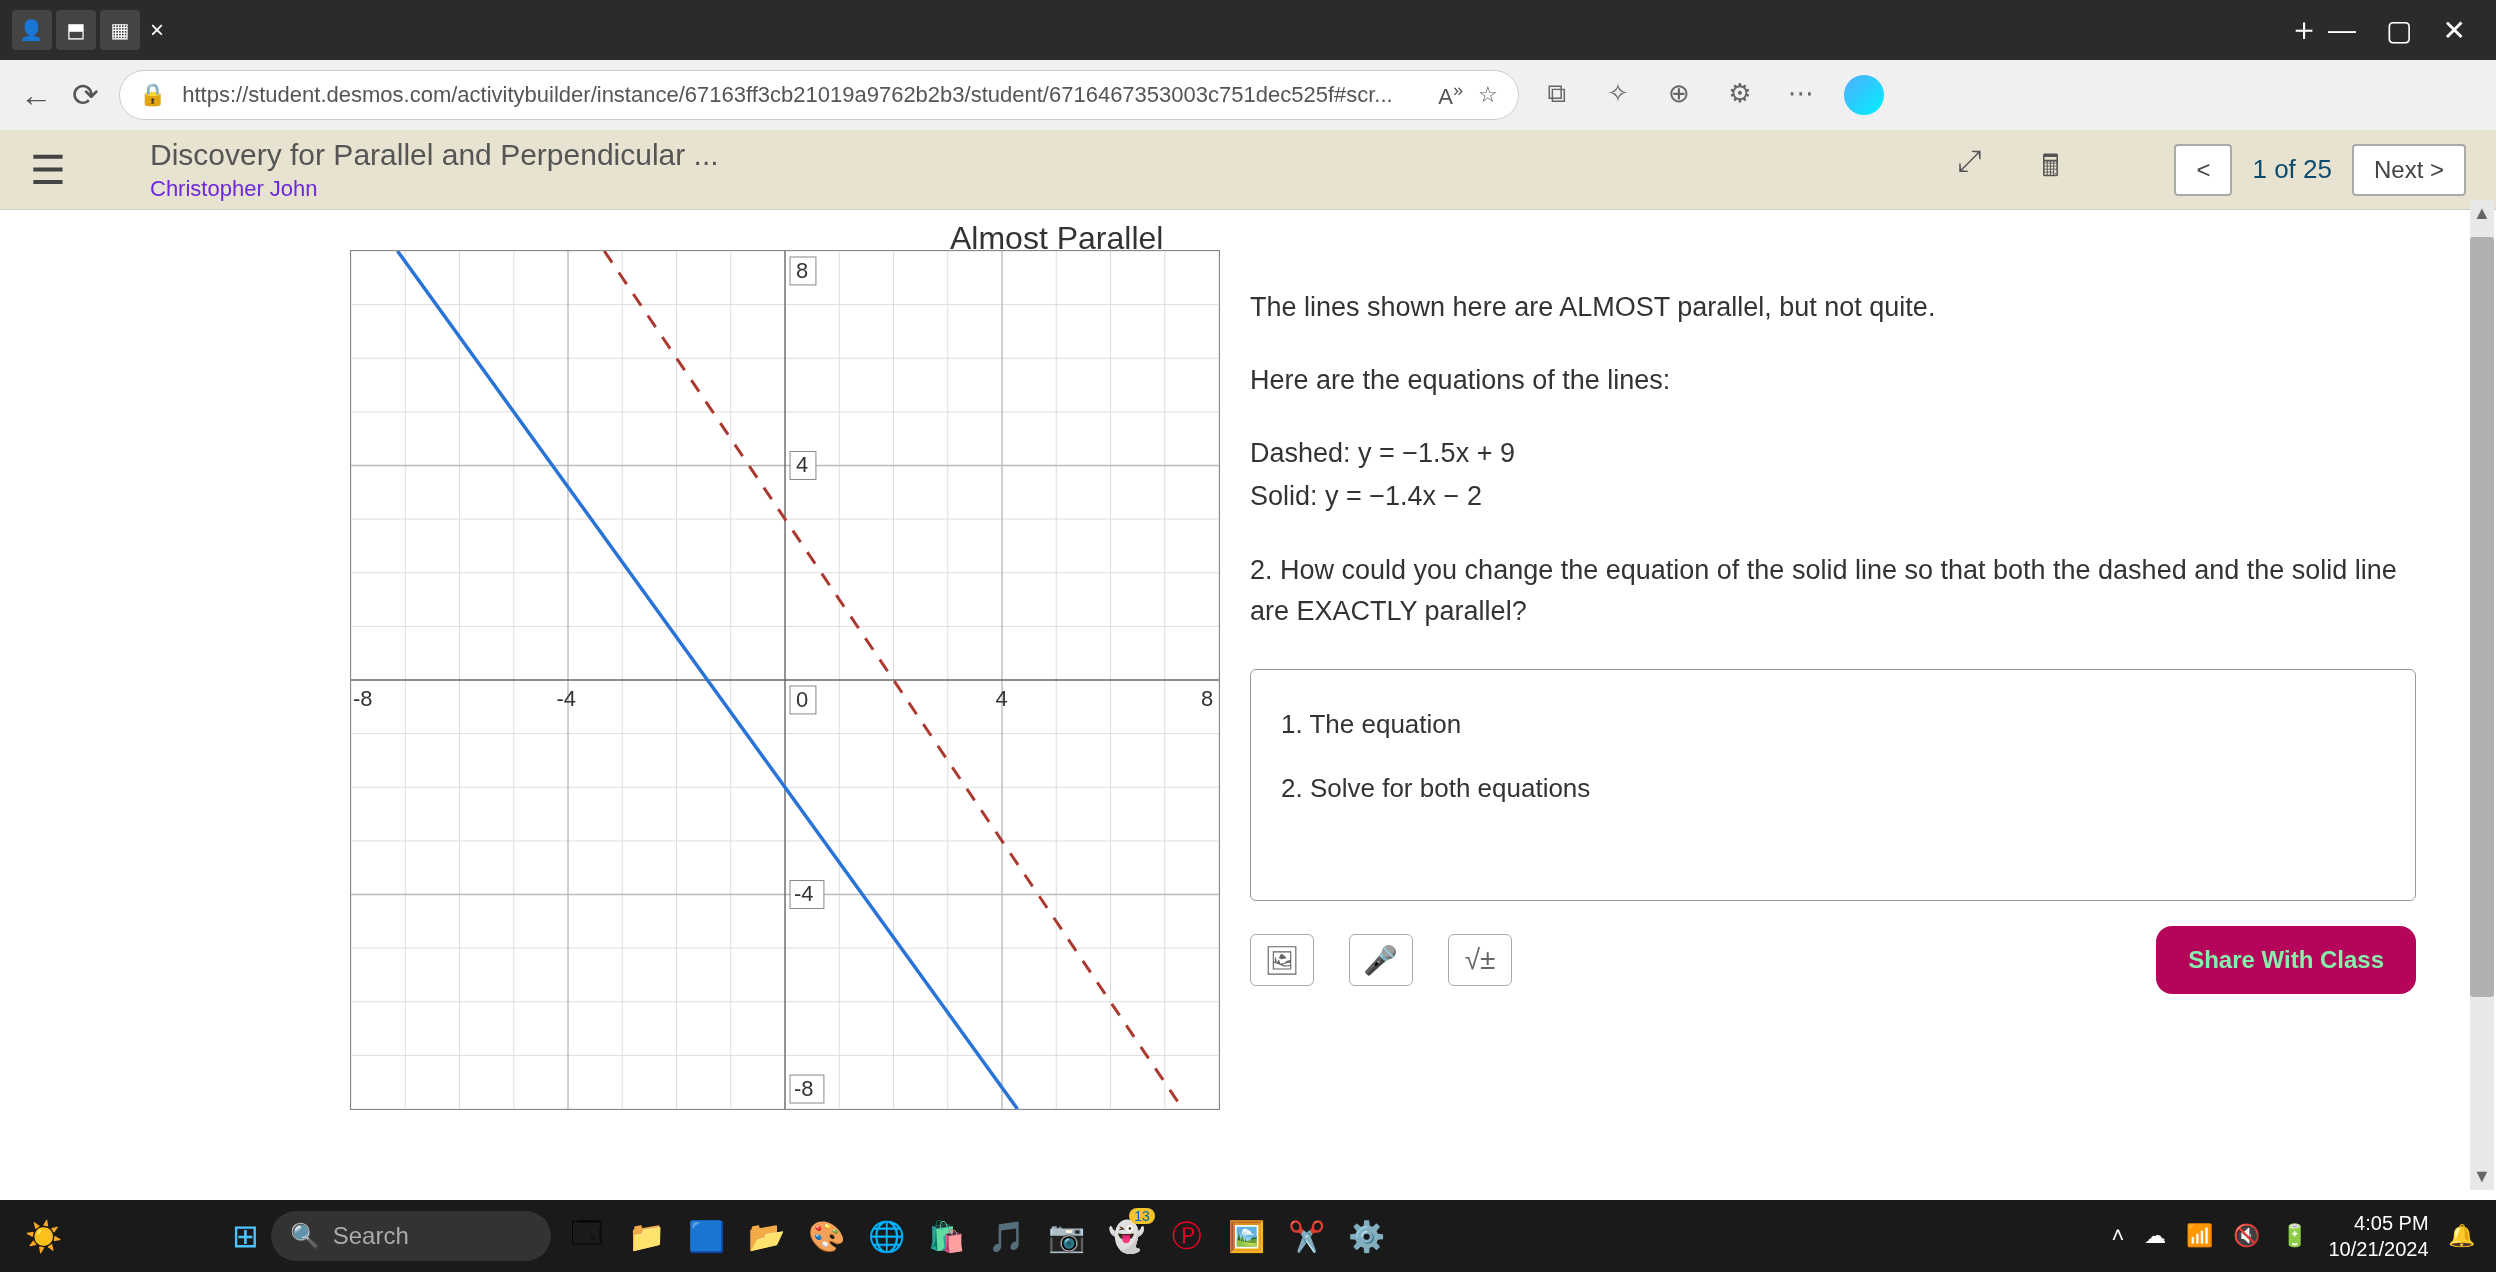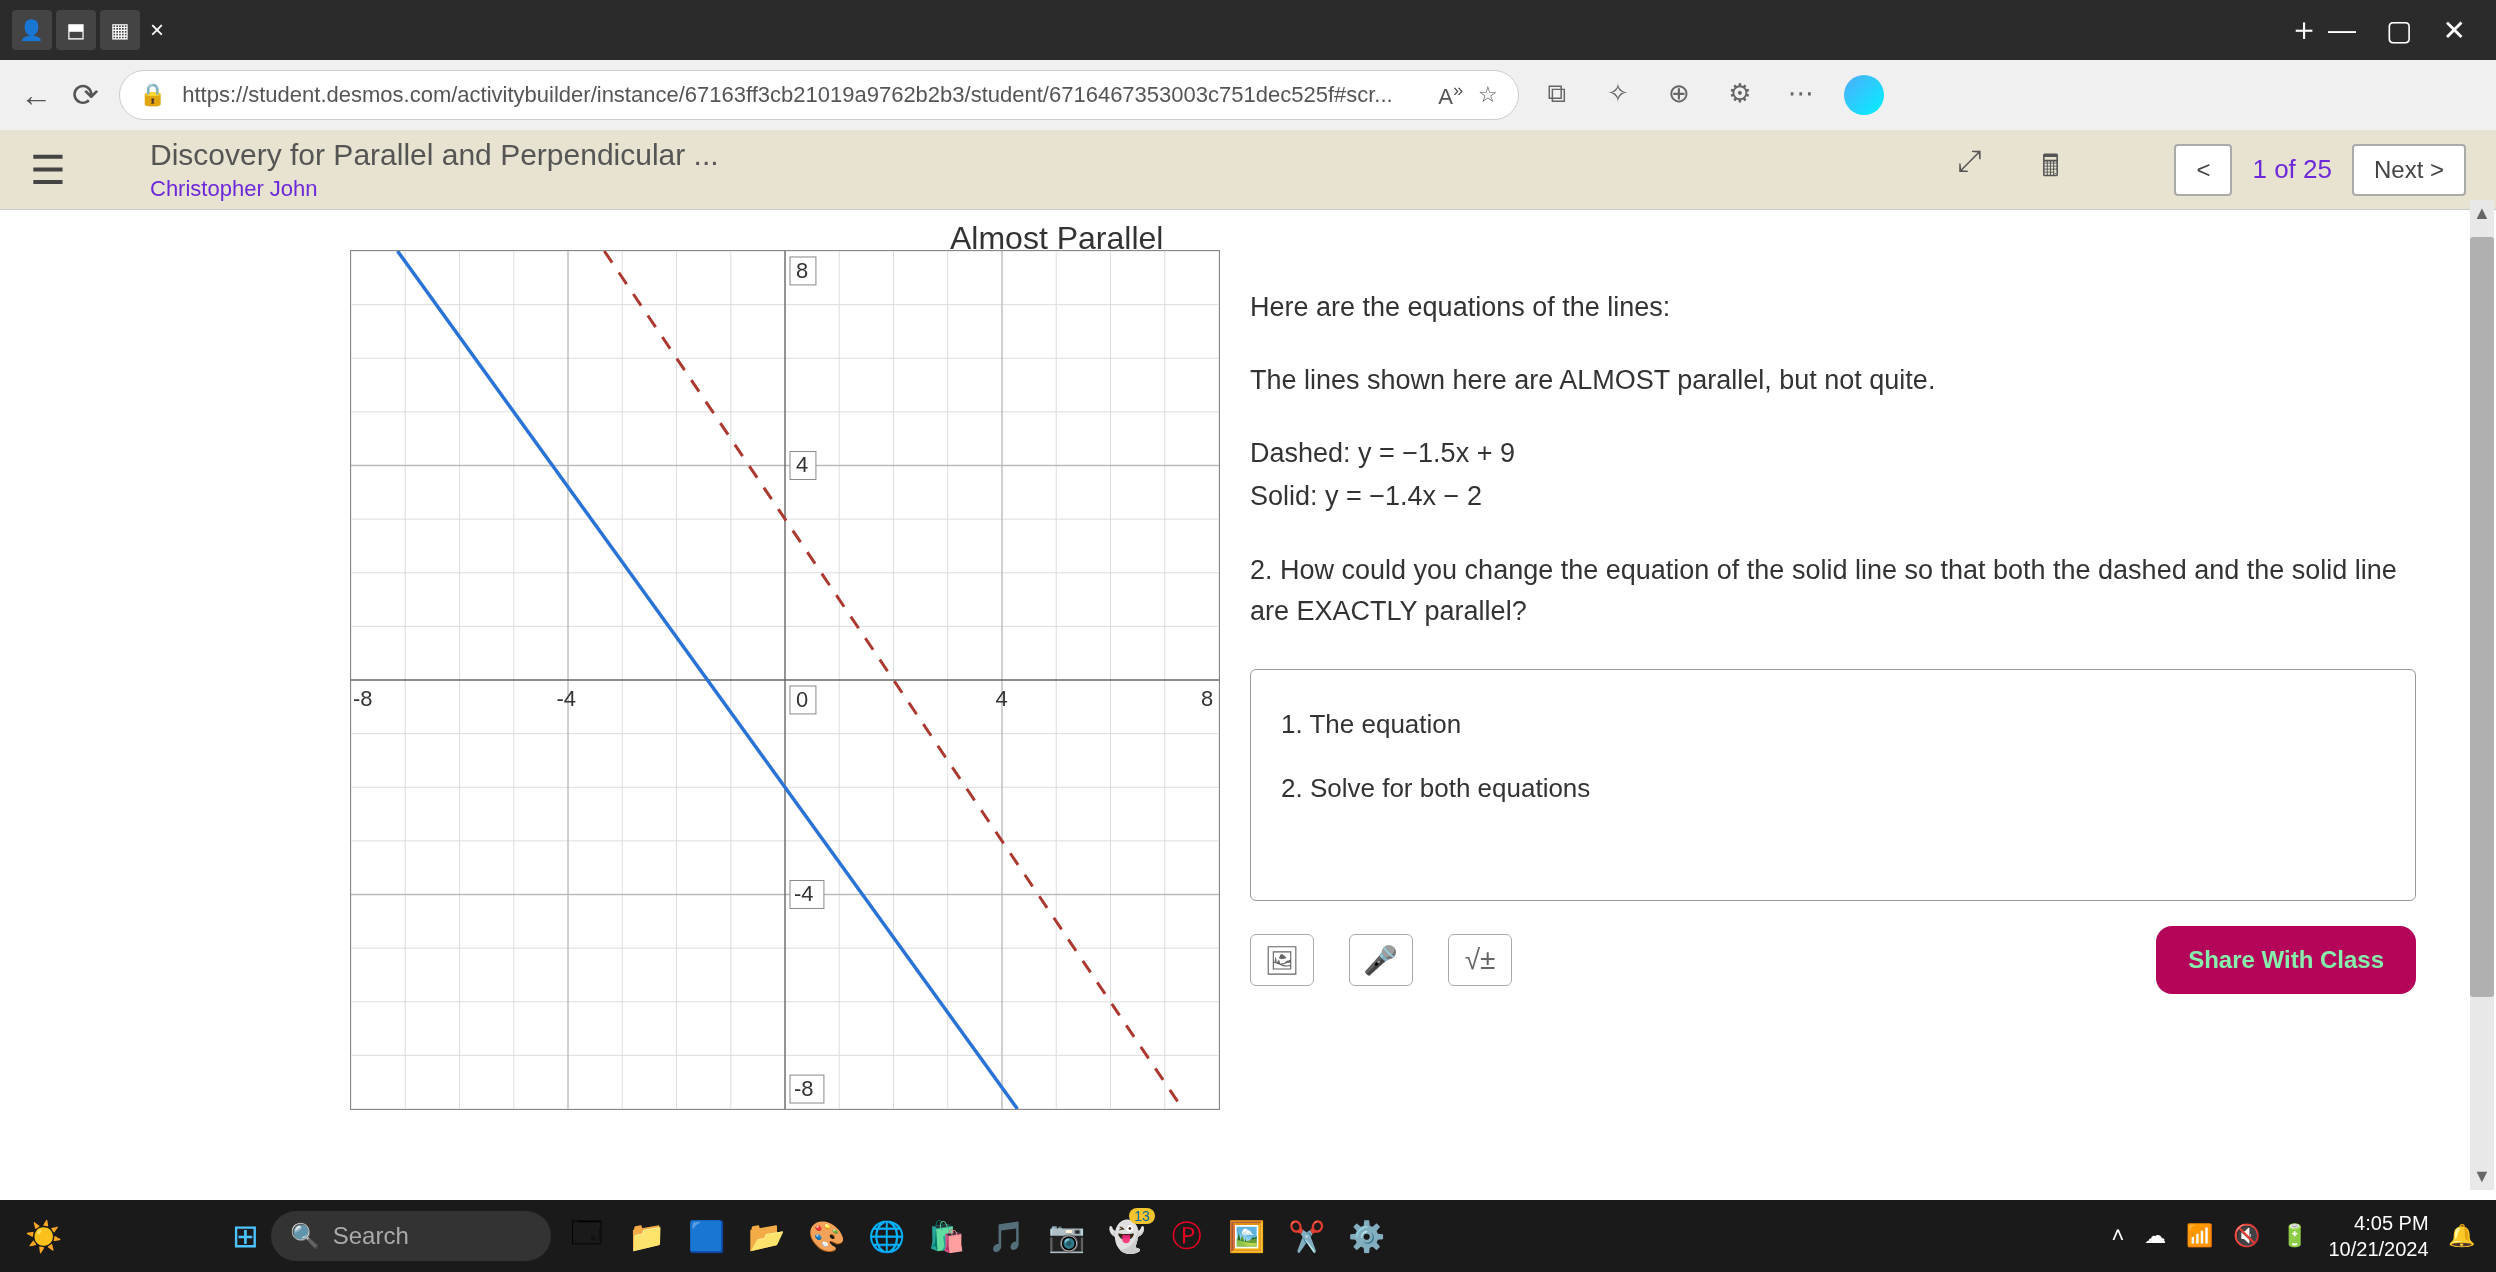--- a/index.html
+++ b/index.html
@@ -22,21 +22,21 @@
 
 .activity-header { background: #e8e3d0; height: 80px; display: flex; align-items: center; padding: 0 30px 0 150px; gap: 15px; border-bottom: 1px solid #ccc; }
 .hamburger { position: absolute; left: 30px; font-size: 40px; color: #444; }
 .title-block { flex: 1; }
 .activity-title { font-size: 30px; color: #555; font-weight: normal; }
 .student-name { font-size: 22px; color: #6d28d9; margin-top: 4px; }
 .header-tools { display: flex; gap: 60px; margin-right: 100px; }
 .tool-icon { font-size: 30px; color: #555; }
 .nav-group { display: flex; align-items: center; gap: 20px; }
 .nav-btn-box { border: 2px solid #aaa; background: #fff; padding: 10px 20px; font-size: 24px; color: #444; border-radius: 4px; cursor: pointer; }
-.nav-count { font-size: 26px; color: #6d28d9; }
+.nav-count { font-size: 26px; color: #0c4a6e; }
 
 .content { display: flex; height: 990px; background: #fff; overflow: hidden; }
 
 .graph-panel { width: 1230px; padding: 40px 40px 40px 350px; position: relative; }
 .graph-svg { width: 870px; height: 860px; border: 1px solid #888; background: #fff; }
 .grid-line { stroke: #ddd; stroke-width: 1; }
 .axis-line { stroke: #666; stroke-width: 1.4; }
 .tick-label { font-size: 22px; fill: #333; font-family: Arial; }
 .solid-line { stroke: #2a73d6; stroke-width: 3.5; fill: none; }
 .dashed-line { stroke: #ac3930; stroke-width: 3; stroke-dasharray: 14 12; fill: none; }
@@ -198,22 +198,22 @@
         <text class="tick-label" x="646" y="456">4</text>
       </g>
       <g>
         <text class="tick-label" x="852" y="456">8</text>
       </g>
     </svg>
   </div>
 
   <div class="text-panel">
     <h2 class="screen-title">Almost Parallel</h2>
+    <p class="body-text">The lines shown here are ALMOST parallel, but not quite.</p>
     <p class="body-text">Here are the equations of the lines:</p>
-    <p class="body-text">The lines shown here are ALMOST parallel, but not quite.</p>
     <div class="eq-text">
       <div><span>Dashed: y = −1.5x + 9</span></div>
       <div><span>Solid: y = −1.4x − 2</span></div>
     </div>
     <p class="question-text">2. How could you change the equation of the solid line so that both the dashed and the solid line are EXACTLY parallel?</p>
 
     <div class="answer-box">
       <div class="answer-line">1. The equation</div>
       <div class="answer-line">2. Solve for both equations</div>
     </div>

